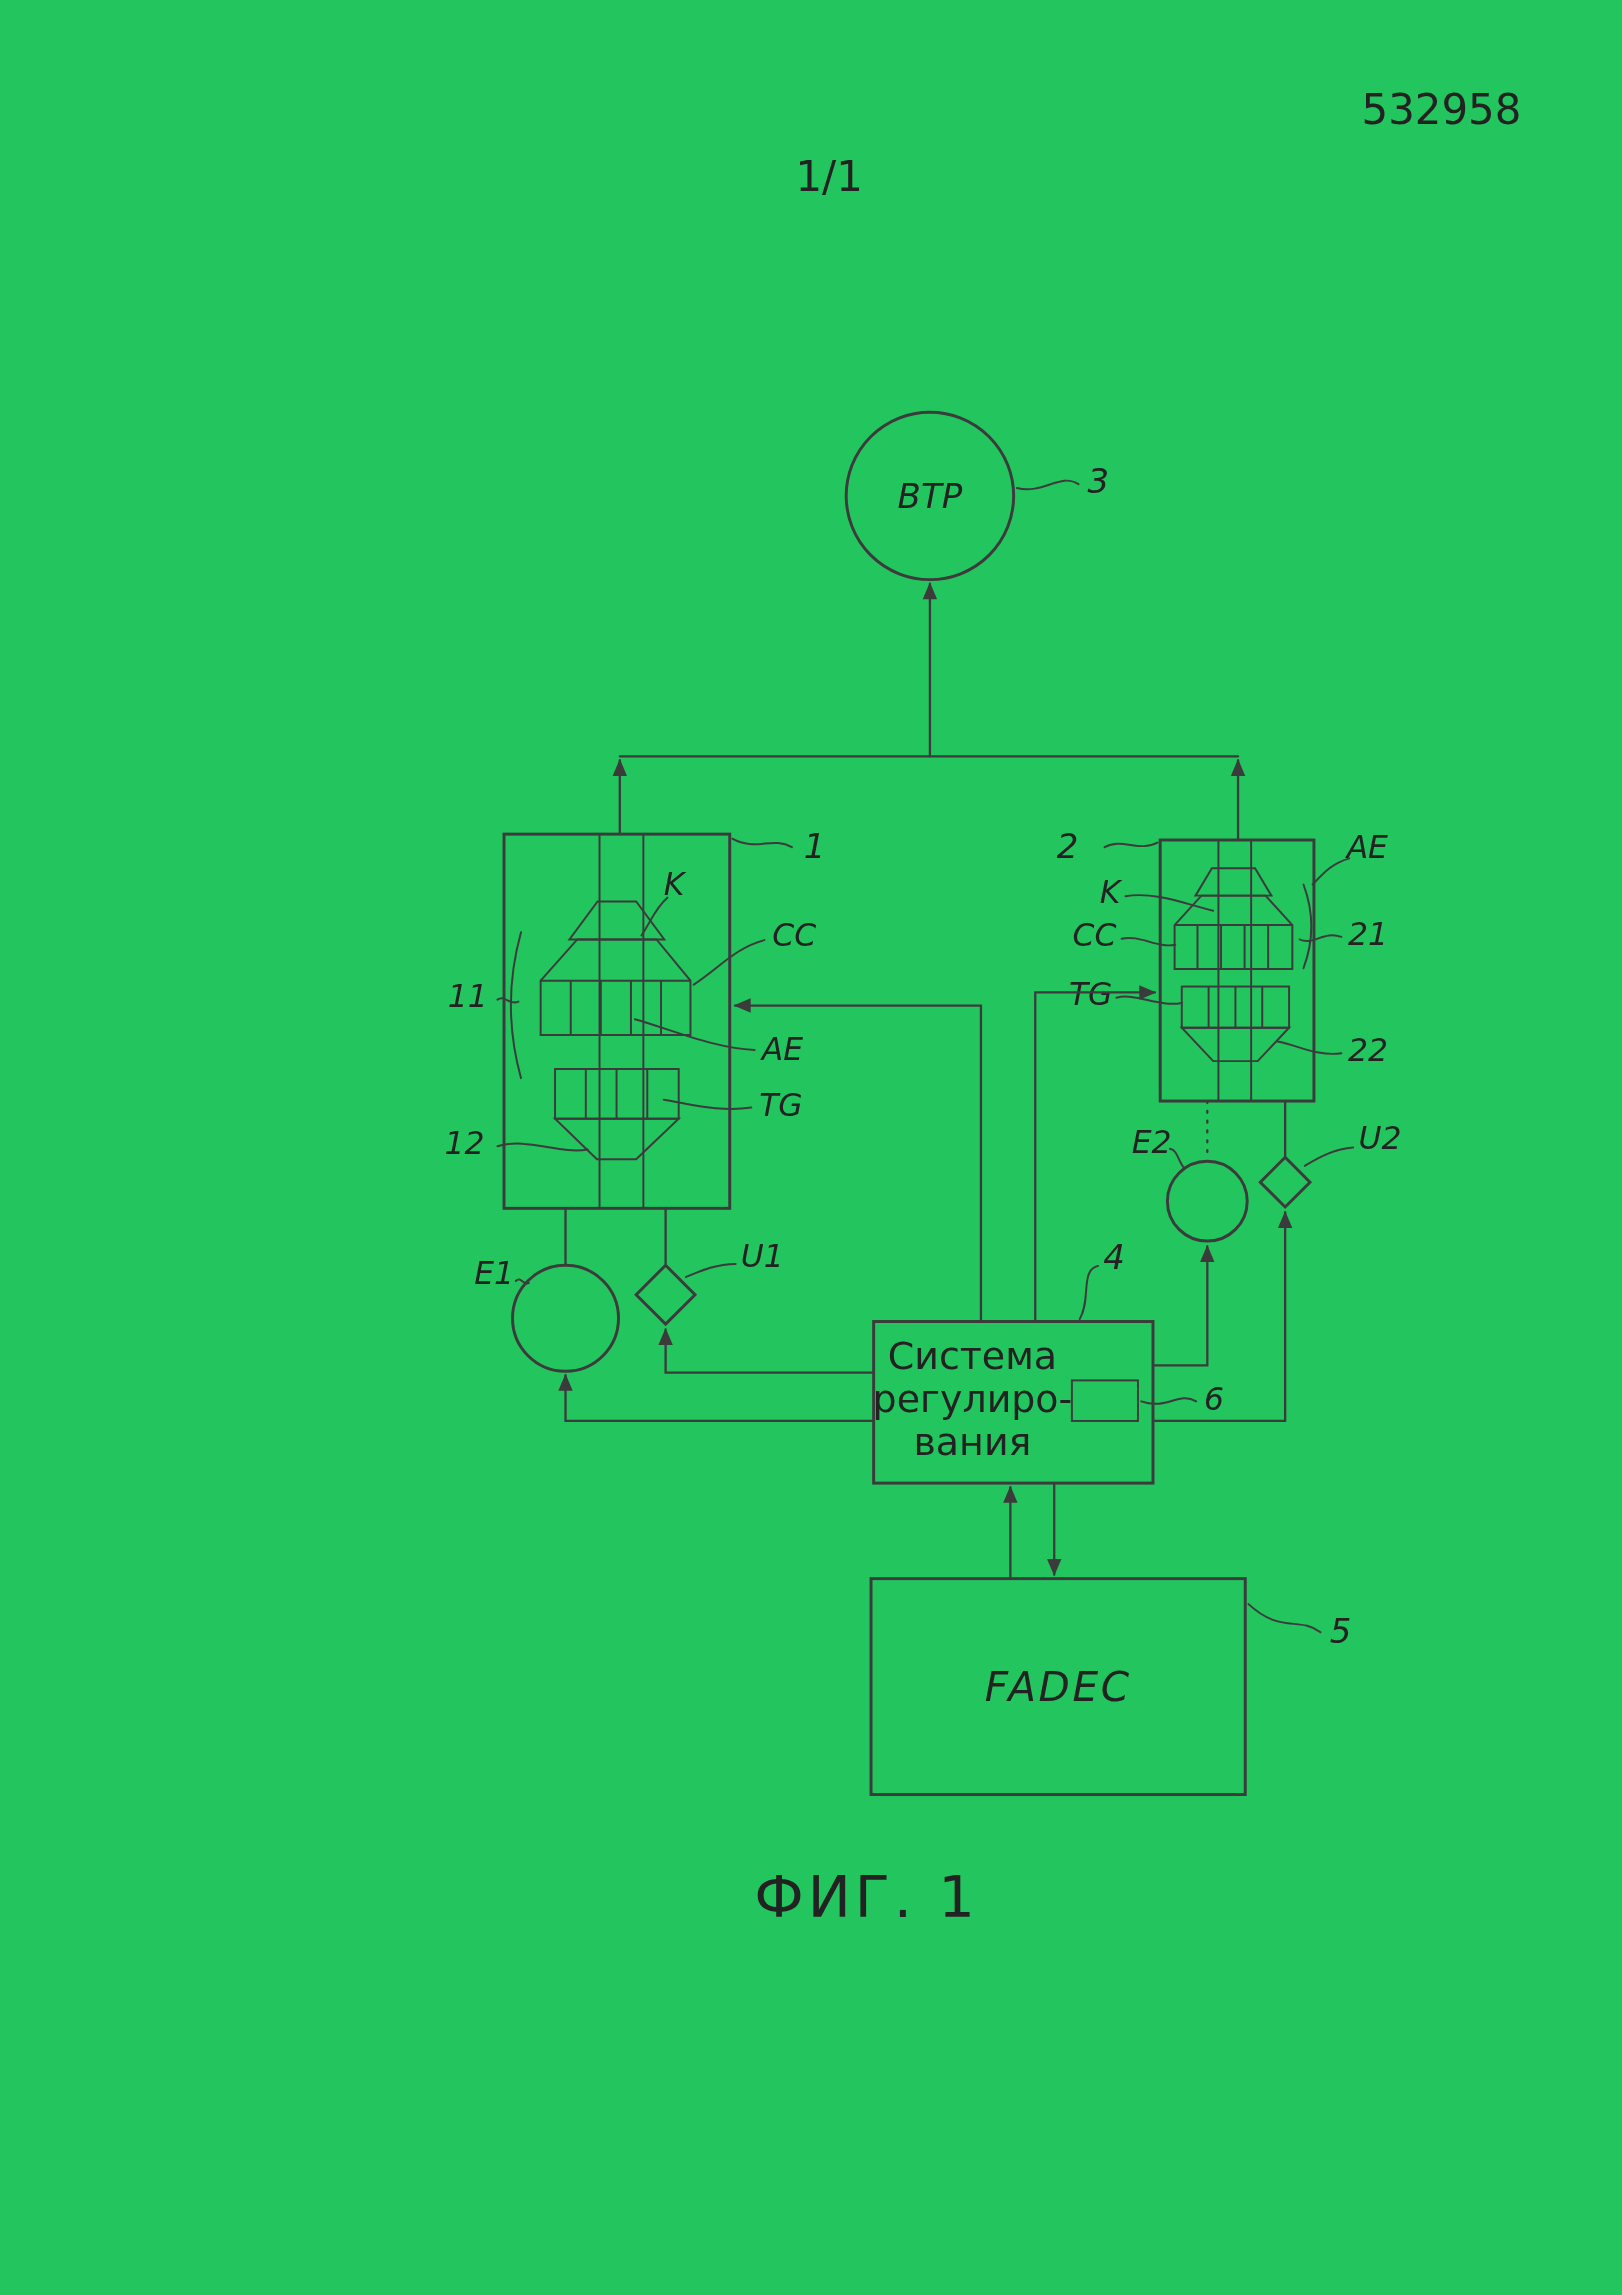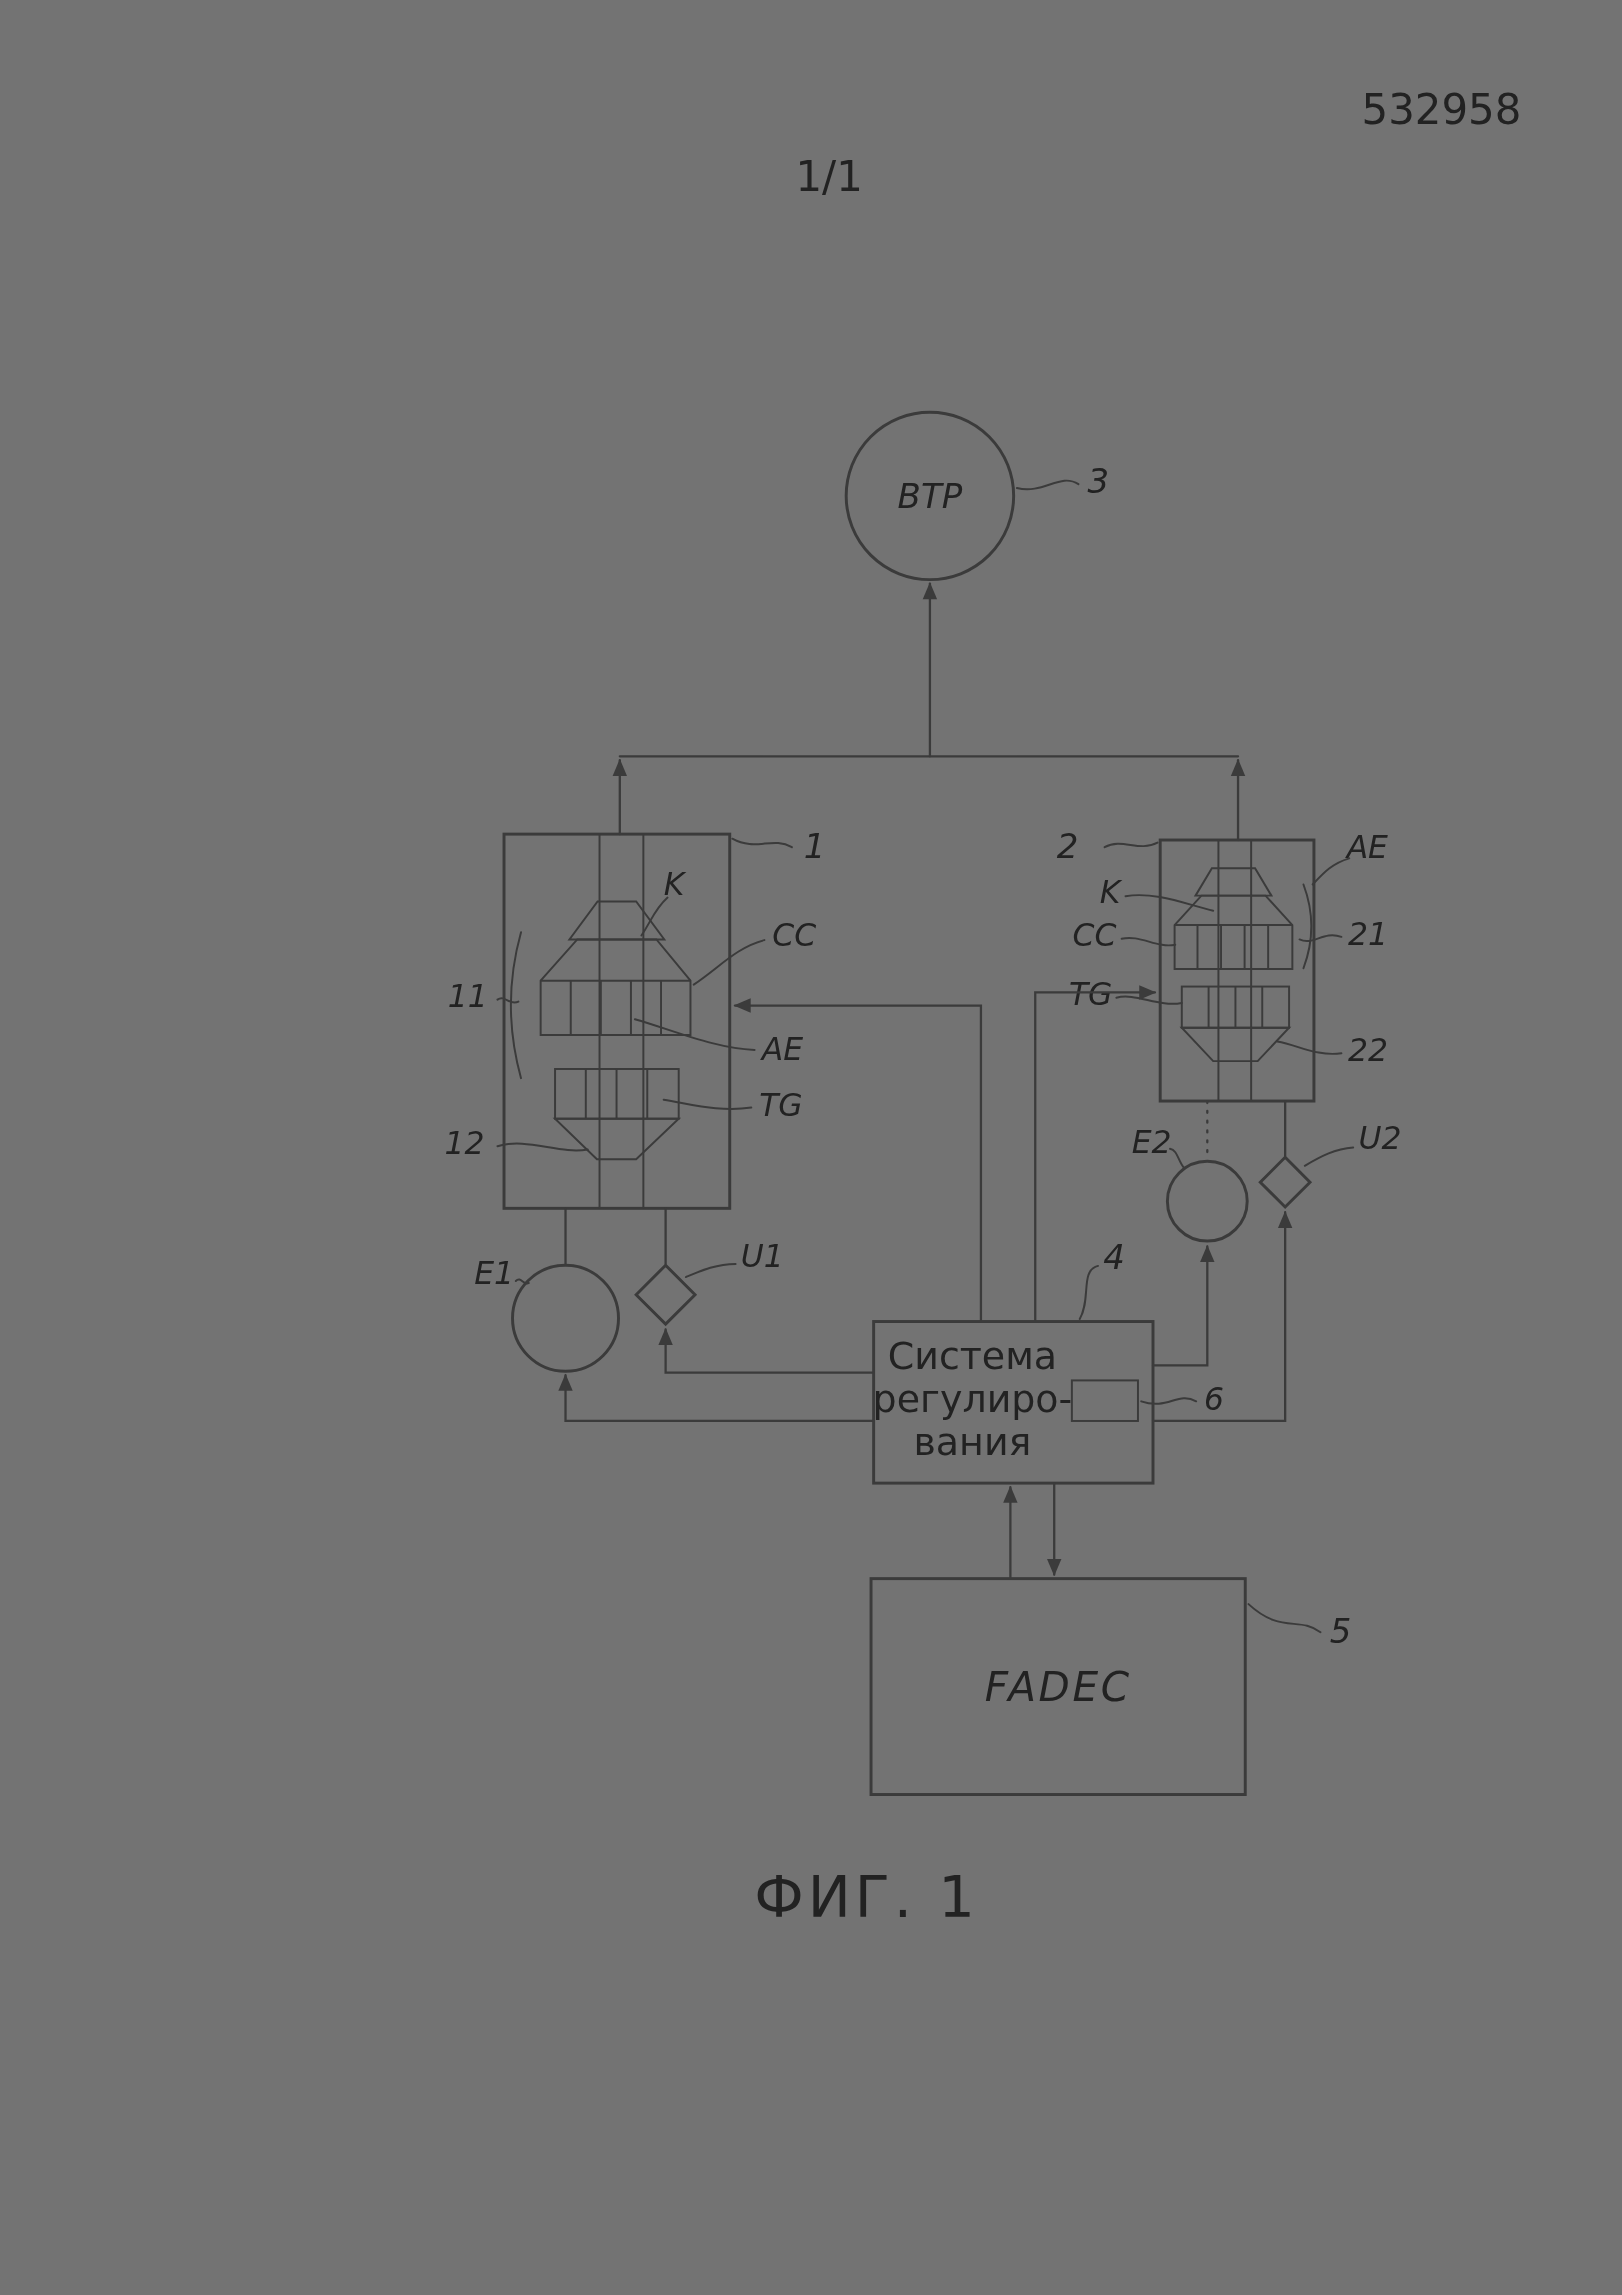--- a/index.html
+++ b/index.html
@@ -1,16 +1,16 @@
 <!DOCTYPE html>
 <html style="font-size:10.5px"><head>
 <meta charset="utf-8">
 <style>
   html,body{margin:0;padding:0;background:#ffffff;}
-  .page{position:relative;width:1623px;height:2295px;background:#737373;overflow:hidden;
+  .page{position:relative;width:1623px;height:2295px;background:#22c55e;overflow:hidden;
         font-family:"DejaVu Sans",sans-serif;}
   svg{position:absolute;left:0;top:0;}
   .ln{stroke:#3b3b3b;stroke-width:3.5;fill:none;stroke-linecap:round;}
   .bx{stroke:#3b3b3b;stroke-width:4.5;fill:none;}
   .thin{stroke:#3b3b3b;stroke-width:3;fill:none;}
   .dot{stroke:#3b3b3b;stroke-width:3.5;fill:none;stroke-dasharray:3 12;stroke-linecap:round;}
   .leader{stroke:#3b3b3b;stroke-width:3;fill:none;stroke-linecap:round;}
   text{fill:#222222;}
   .lbl{font:italic 48px "DejaVu Sans",sans-serif;}
   .lbl-lg{font:italic 52px "DejaVu Sans",sans-serif;}

